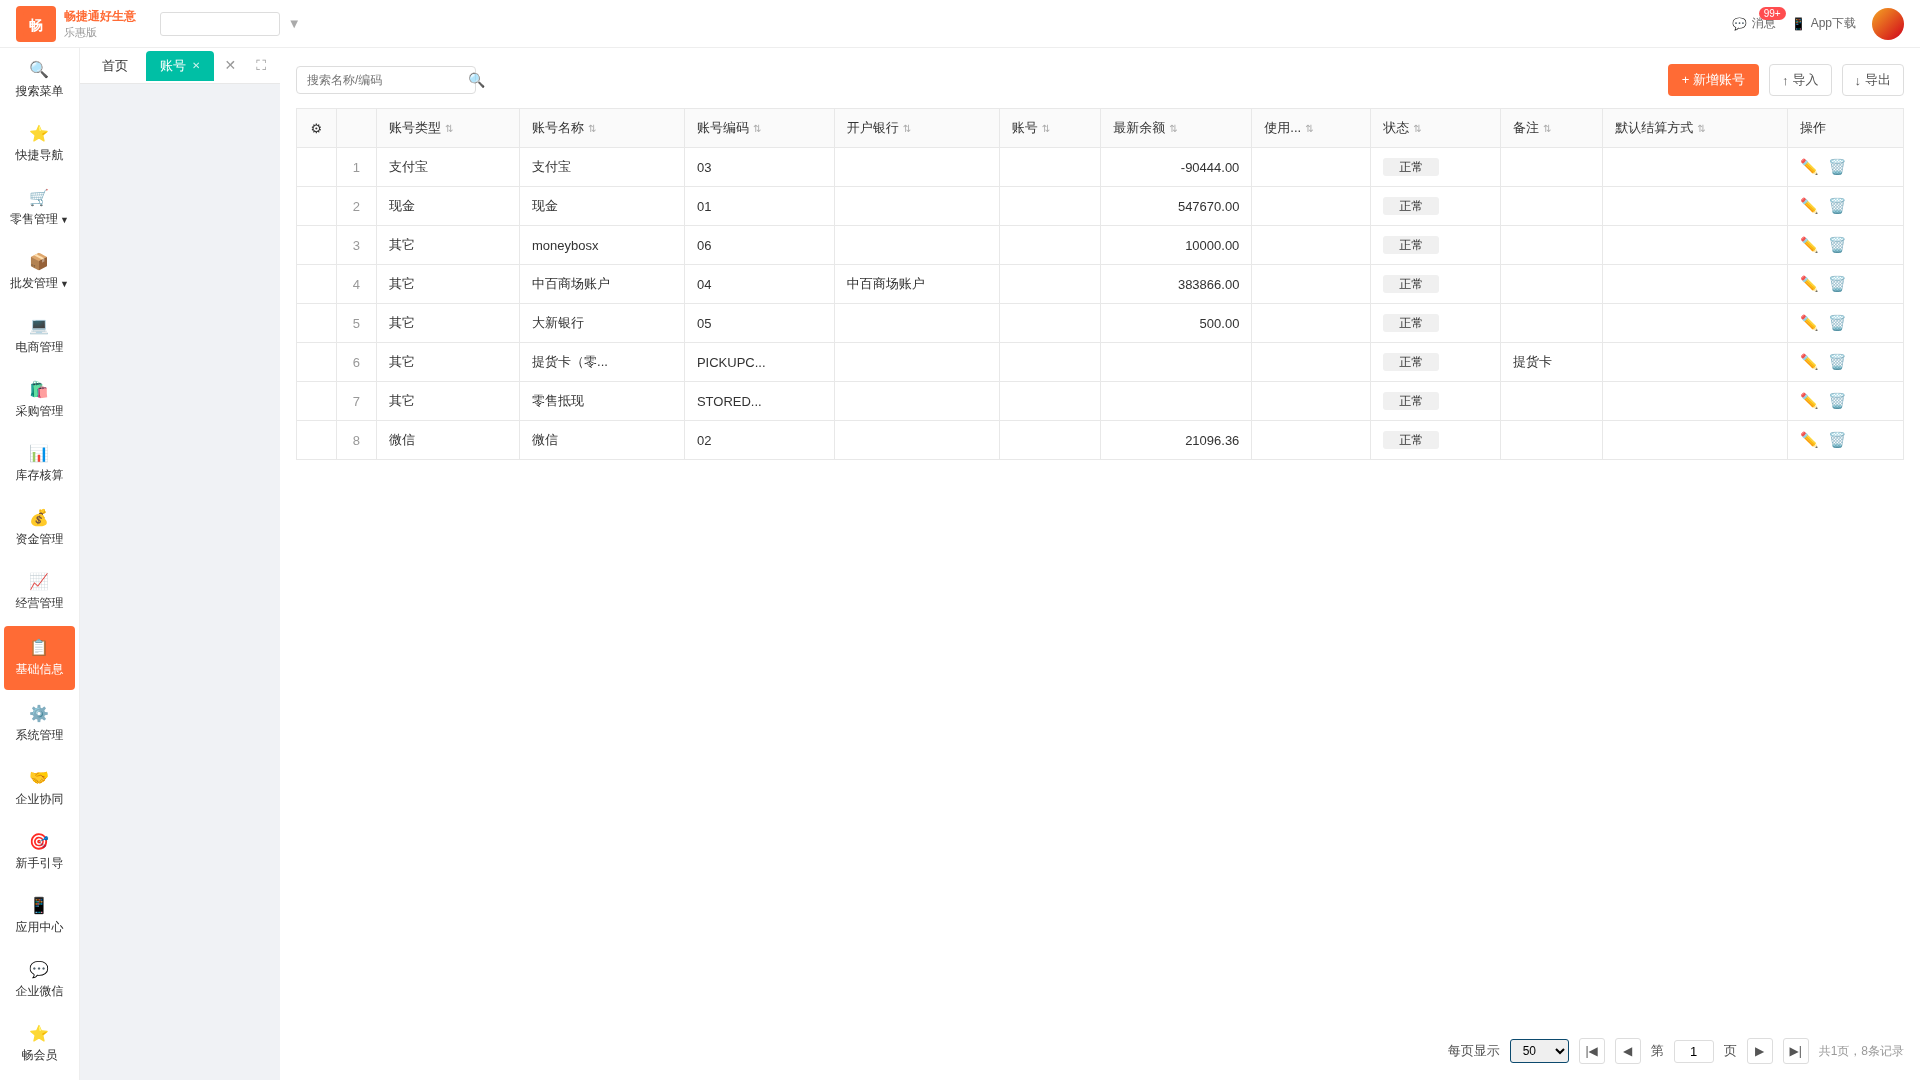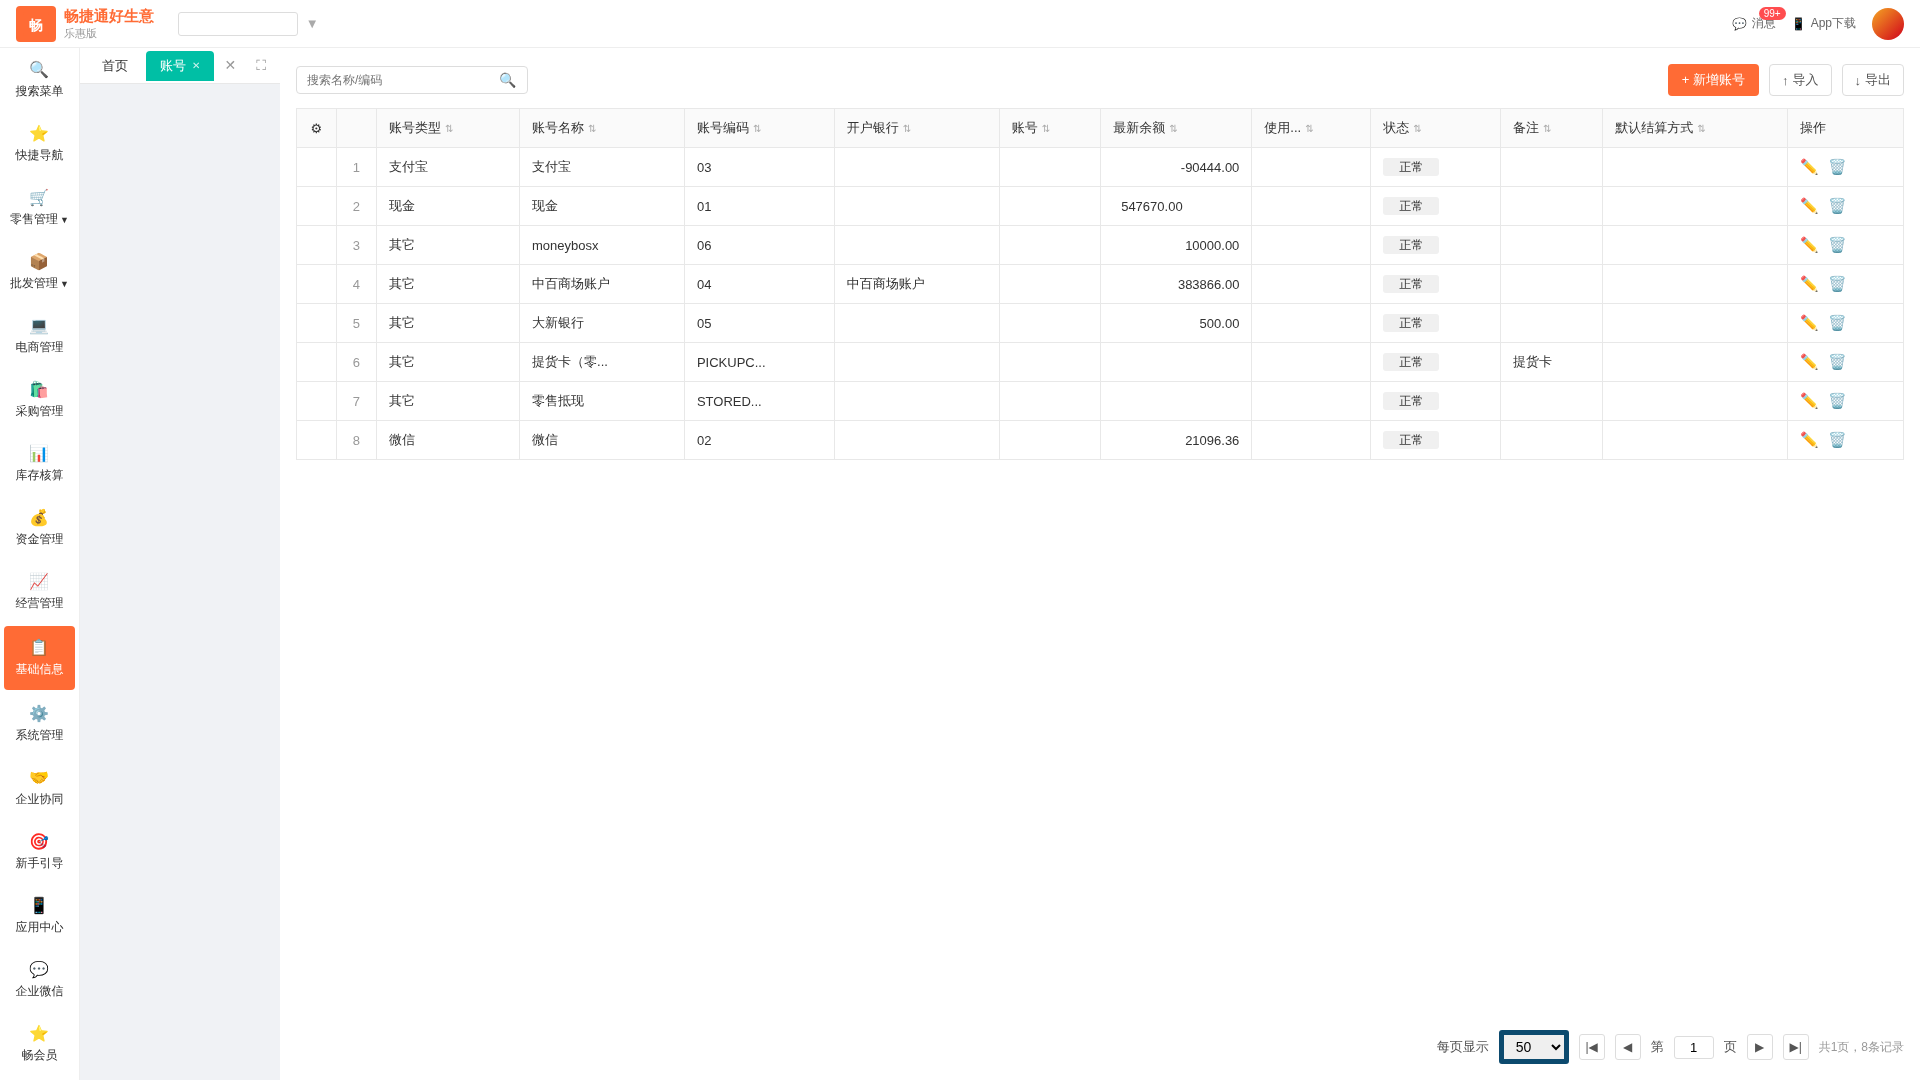--- a/index.html
+++ b/index.html
@@ -172,21 +172,21 @@
       align-items: center;
       justify-content: space-between;
       margin-bottom: 12px;
     }
     .search-box {
       display: flex;
       align-items: center;
       border: 1px solid #ddd;
       border-radius: 4px;
       padding: 5px 10px;
-      width: 232px;
+      width: 180px;
       gap: 6px;
     }
     .search-box input {
       border: none;
       outline: none;
       font-size: 12px;
       flex: 1;
       color: #999;
     }
     .search-icon { color: #aaa; font-size: 14px; }
@@ -269,24 +269,24 @@
       align-items: center;
       justify-content: flex-end;
       gap: 10px;
       padding: 12px 0 0 0;
       margin-top: auto;
       font-size: 13px;
       color: #555;
     }
     .page-size-label { color: #555; }
     .page-size-select {
-      border: 5px solid #0c4a6e;
+      border: 1px solid #0c4a6e;
       border-radius: 3px;
       padding: 3px 8px;
-      font-size: 14px;
+      font-size: 12px;
       cursor: pointer;
     }
     .pag-btn {
       border: 1px solid #ddd;
       background: #fff;
       border-radius: 3px;
       width: 26px;
       height: 26px;
       cursor: pointer;
       display: flex;
@@ -311,21 +311,21 @@
 
 <div class="top-header">
   <div class="logo-area">
     <div class="logo-icon">
       <svg width="30" height="28" viewBox="0 0 30 28">
         <rect x="2" y="2" width="26" height="24" rx="3" fill="#ff6b35"></rect>
         <text x="15" y="20" text-anchor="middle" fill="#fff" font-size="14" font-weight="bold">畅</text>
       </svg>
     </div>
     <div>
-      <div style="font-size:15px;font-weight:bold;color:#ff6b35;">畅捷通好生意</div>
+      <div style="font-size:12px;font-weight:bold;color:#ff6b35;">畅捷通好生意</div>
       <div style="font-size:11px;color:#999;">乐惠版</div>
     </div>
     <div style="margin-left:16px;">
       <input type="text" style="border: 1px solid rgb(221, 221, 221); border-radius: 3px; padding: 4px 8px; width: 120px; font-size: 12px;">
       <span style="color:#aaa;margin-left:4px;cursor:pointer;">▼</span>
     </div>
   </div>
   <div class="header-right">
     <div class="msg-btn" style="position:relative;">
       <span>💬</span>
@@ -494,21 +494,21 @@
       </td>
     </tr>
             <tr>
       <td class="settings-icon-cell"></td>
       <td class="row-num">2</td>
       <td>现金</td>
       <td>现金</td>
       <td>01</td>
       <td></td>
       <td></td>
-      <td style="text-align:left;padding-left:20px;">547670.00</td>
+      <td style="text-align:right;padding-left:20px;">547670.00</td>
       <td></td>
       <td><span class="status-badge status-normal">正常</span></td>
       <td></td>
       <td></td>
       <td>
         <div class="action-btns">
           <span class="edit-btn" title="编辑">✏️</span>
           <span class="delete-btn" title="删除">🗑️</span>
         </div>
       </td>

